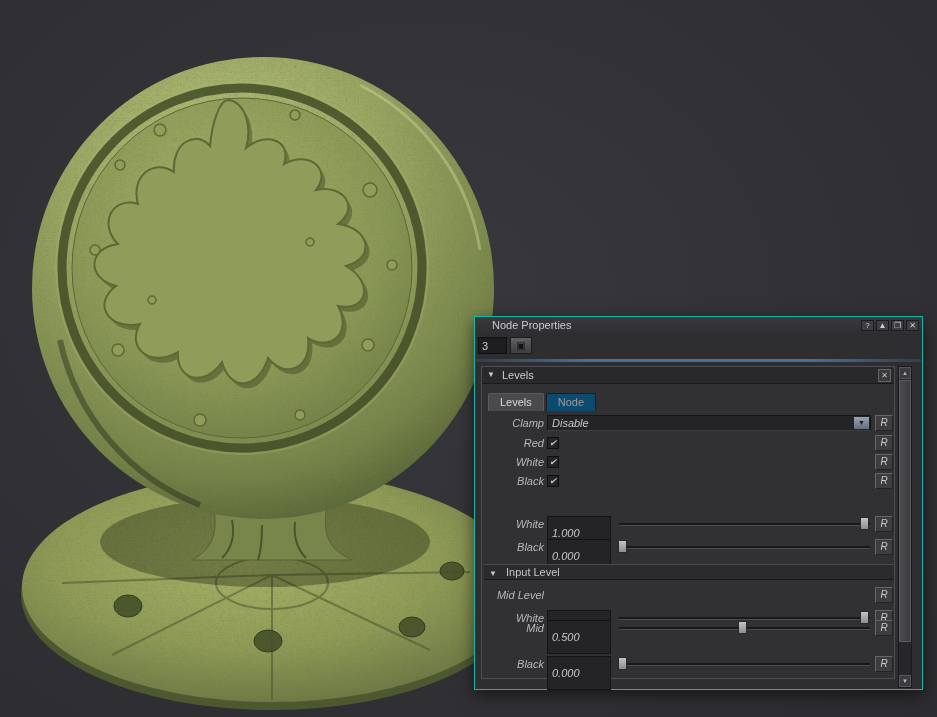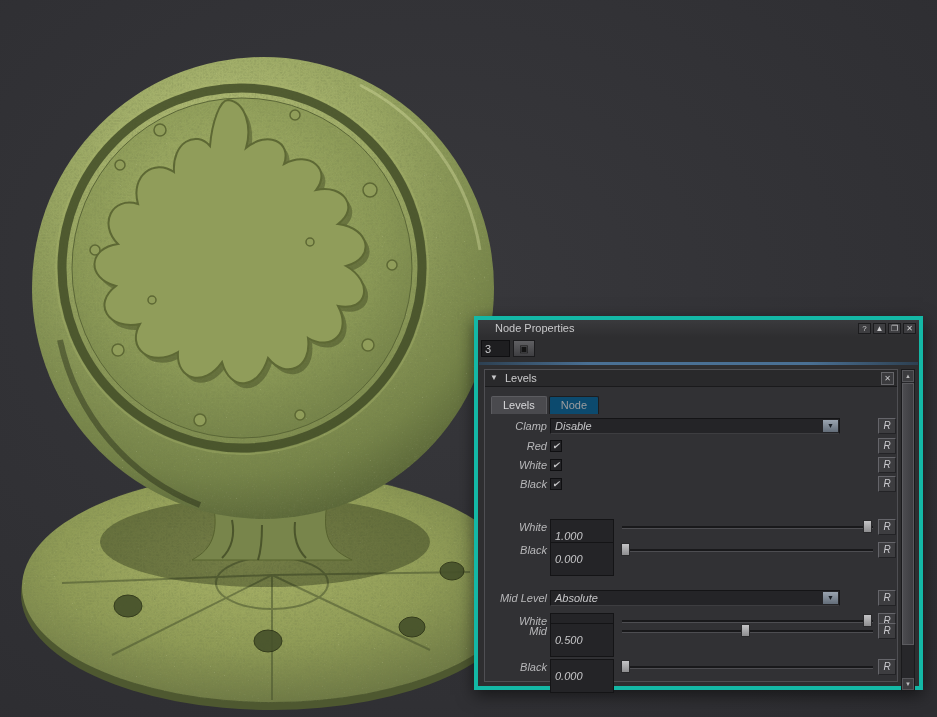--- a/index.html
+++ b/index.html
@@ -8,21 +8,21 @@
     position:relative; width:937px; height:717px; overflow:hidden;
     background:#333337;
     font-family:"Liberation Sans", sans-serif; font-size:11px; color:#c0c0c0;
     -webkit-user-select:none; user-select:none;
   }
   .viewport { position:absolute; left:0; top:0; width:937px; height:717px; }
 
   
   .panel {
     position:absolute; left:474px; top:316px; width:449px; height:374px;
-    background:#2e2e30; border:4px solid #14b8a6;
+    background:#2e2e30; border:1px solid #14b8a6;
     box-shadow:0 5px 16px rgba(0,0,0,.55);
   }
   .titlebar {
     position:absolute; left:0; top:0; right:0; height:17px;
     padding-left:17px; line-height:16px; color:#c9c9cb;
     background:linear-gradient(#3a3a3d,#2e2e30);
   }
   .tb-icons { position:absolute; right:3px; top:3px; display:flex; gap:2px; }
   .tb-icon {
     width:13px; height:11px; background:#3e3e41; border:1px solid #1c1c1e;
@@ -65,21 +65,21 @@
     border:1px solid #1d1d1f; border-bottom:none; border-radius:2px 2px 0 0;
   }
   .tab.active { background:#4a4a4e; color:#d9d9db; border-color:#5c5c60; }
 
   .frow { position:absolute; left:0; width:414px; height:18px;font-style:italic; }
   .flabel {
     position:absolute; left:0; width:62px; text-align:right;
     line-height:18px; color:#b8b8ba; white-space:nowrap;
   }
   .ctrl-drop {
-    position:absolute; left:65px; top:1px; width:290px; height:16px;
+    position:absolute; left:65px; top:1px; width:324px; height:16px;
     background:#242427; border:1px solid #141416; border-bottom-color:#3d3d40;
     color:#c7c7c9; line-height:14px; padding:0 20px 0 4px; overflow:hidden;
   }
   .drop-arrow {
     position:absolute; right:1px; top:1px; width:15px; height:12px;
     background:linear-gradient(#9aa4b0,#636d79); color:#171c23;
     font-size:7px; line-height:12px; text-align:center;
   }
   .ctrl-check {
     position:absolute; left:65px; top:3px; width:12px; height:12px;
@@ -316,27 +316,27 @@
       <div class="frow" style="top:171px">
         <div class="flabel">Black</div>
         <input class="ctrl-input" value="0.000" style="">
         <div class="ctrl-slider">
           <div class="slider-track"></div>
           <div class="slider-handle" style="left: 2%;"></div>
         </div>
         <div class="rbtn">R</div>
       </div>
 
+      <div class="sect-head" style="top:197px">
+        <span class="tri">▼</span>
+        <span>Input Level</span>
+      </div>
 
       <div class="frow" style="top:219px">
         <div class="flabel">Mid Level</div>
-        <div class="ctrl-drop">
-          <span>Absolute</span>
-          <span class="drop-arrow">▼</span>
-        </div>
         <div class="rbtn">R</div>
       </div>
 
       <div class="frow" style="top:242px">
         <div class="flabel">White</div>
         <input class="ctrl-input" value="1.000" style="">
         <div class="ctrl-slider">
           <div class="slider-track"></div>
           <div class="slider-handle" style="left: 97%;"></div>
         </div>

